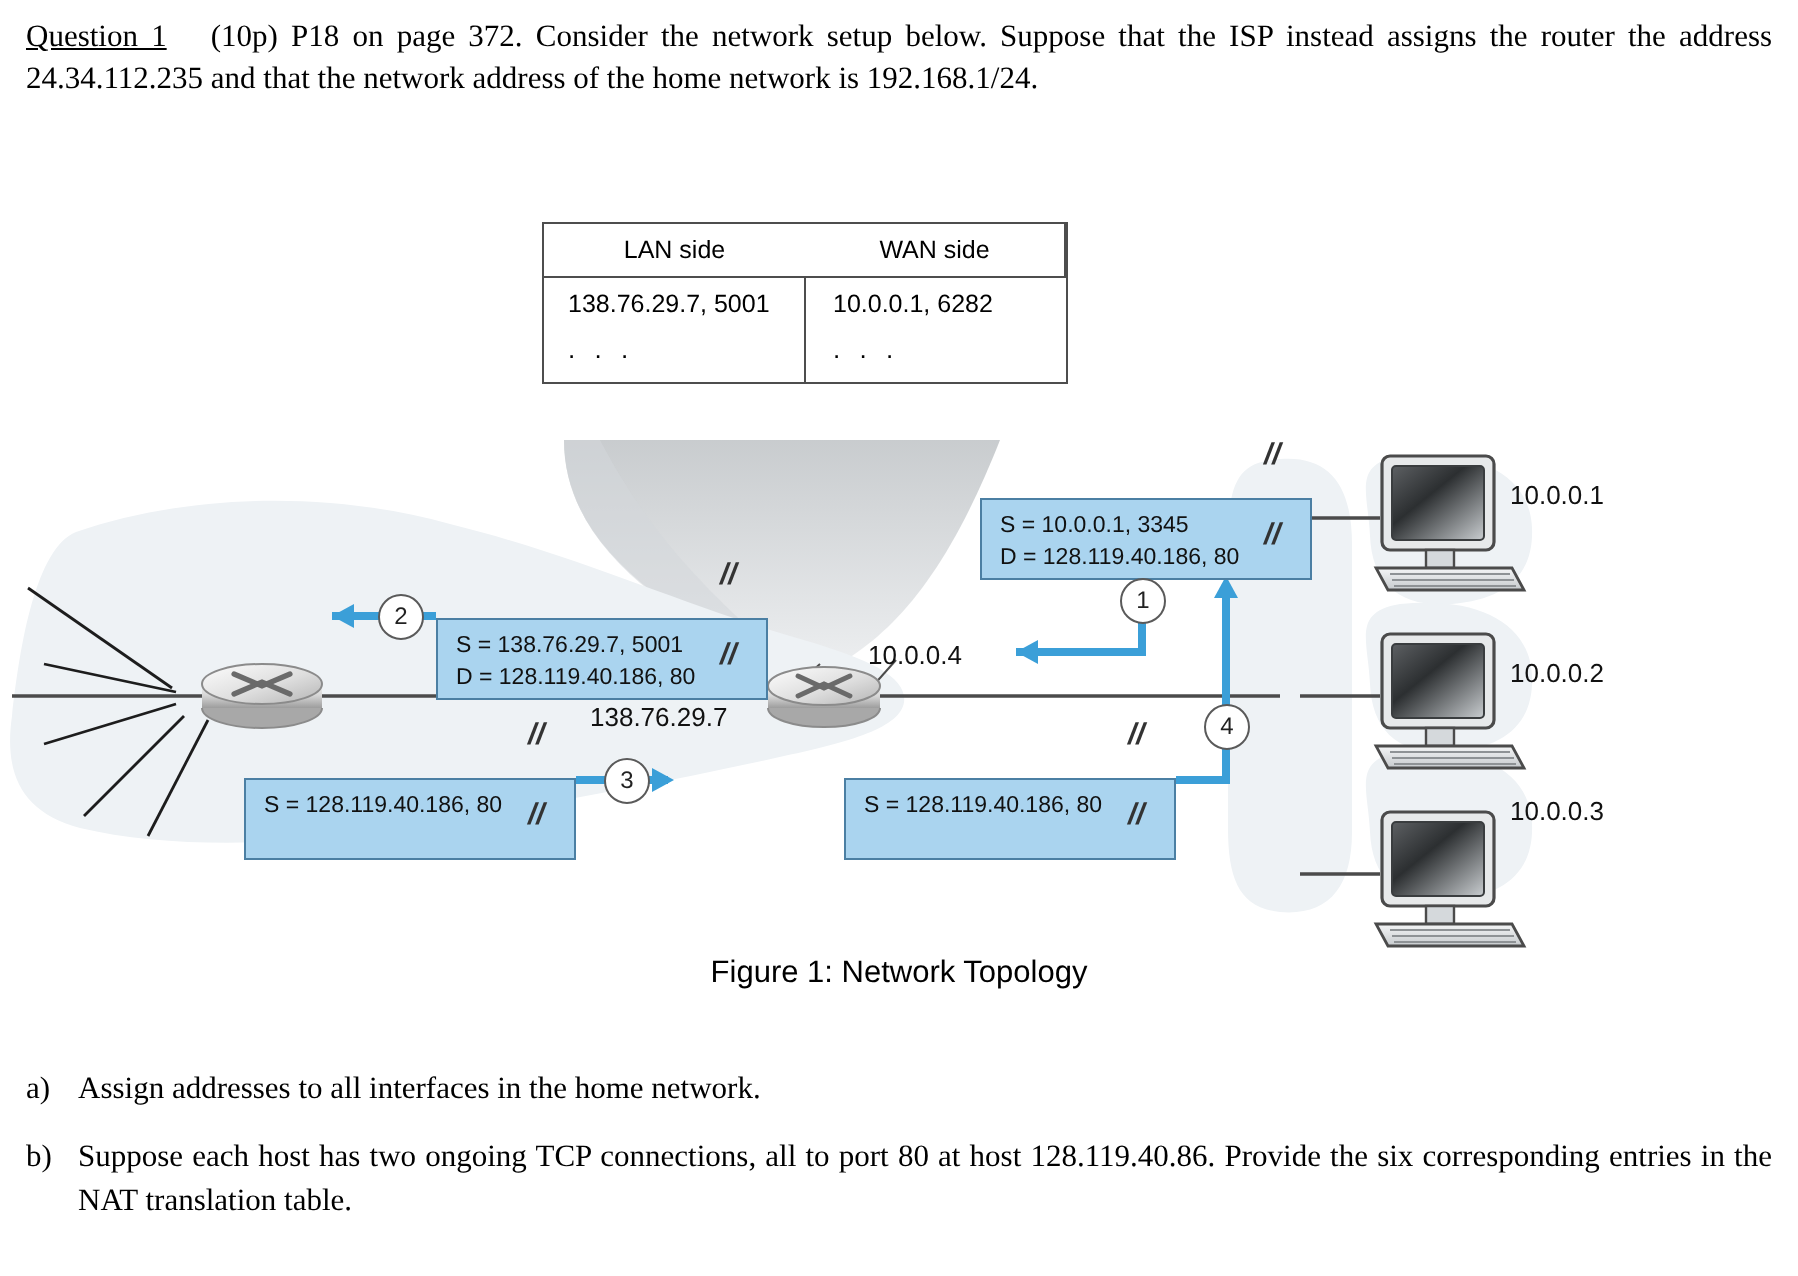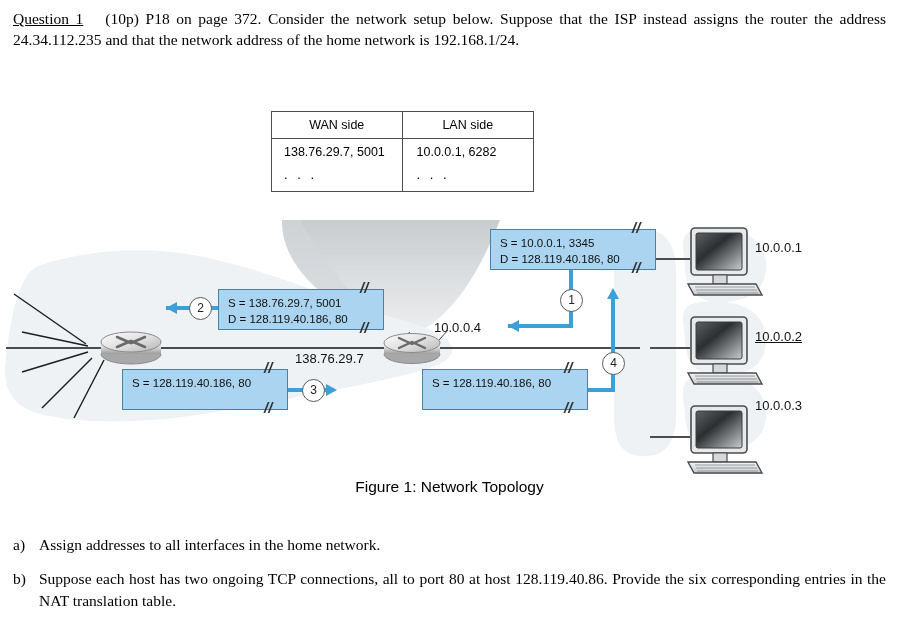--- a/index.html
+++ b/index.html
@@ -138,20 +138,21 @@
     height: 41px;
     background: #aad4ef;
     border: 1px solid #4b7fa3;
     box-sizing: border-box;
     font-family: "Liberation Sans", sans-serif;
     font-size: 11.5px;
     line-height: 1.42;
     color: #111;
     padding: 5px 0 0 9px;
     z-index: 5;
+    margin-top: 20px;
   }
   .pkt div { white-space: nowrap; }
 
   
   .tear {
     position: absolute;
     font-family: "Liberation Sans", sans-serif;
     font-size: 15px;
     font-weight: 600;
     color: #333;
@@ -339,22 +340,22 @@
       <path d="M 337 294 l -11 -6 l 0 12 Z" fill="#3b9fd8" stroke="none"></path>
 
       <path d="M 588 294 L 613 294 L 613 278"></path>
       <path d="M 613 267 L 613 196"></path>
       <path d="M 613 192 l -6 11 l 12 0 Z" fill="#3b9fd8" stroke="none"></path>
     </g>
   </svg>
 
   <div id="nat-table">
     <div class="nat-row head">
+      <div class="nat-cell">LAN side</div>
       <div class="nat-cell left-col">WAN side</div>
-      <div class="nat-cell">LAN side</div>
     </div>
     <div class="nat-body">
       <div class="nat-row">
         <div class="nat-cell left-col">138.76.29.7, 5001</div>
         <div class="nat-cell rcol">10.0.0.1, 6282</div>
       </div>
       <div class="nat-row">
         <div class="nat-cell left-col nat-dots">. . .</div>
         <div class="nat-cell rcol nat-dots">. . .</div>
       </div>
@@ -388,21 +389,21 @@
     <div>S = 128.119.40.186, 80</div>
   </div>
   <div class="tear" style="left:564px; top:264px;">//</div>
   <div class="tear" style="left:564px; top:304px;">//</div>
   <div class="step" style="left:602px; top:256px;">4</div>
 
   <div class="figlabel" style="left:295px; top:255px;">138.76.29.7</div>
   <div class="figlabel" style="left:434px; top:224px;">10.0.0.4</div>
 
   <div class="figlabel" style="left:755px; top:144px;">10.0.0.1</div>
-  <div class="figlabel" style="left:755px; top:233px;text-decoration:underline;">10.0.0.2</div>
+  <div class="figlabel" style="left:755px; top:233px;">10.0.0.2</div>
   <div class="figlabel" style="left:755px; top:302px;">10.0.0.3</div>
 </div>
 
 <div id="figure-caption">Figure 1: Network Topology</div>
 
 <div id="answers">
   <div class="ans-item">
     <span class="ans-marker">a)</span>
     <span>Assign addresses to all interfaces in the home network.</span>
   </div>

